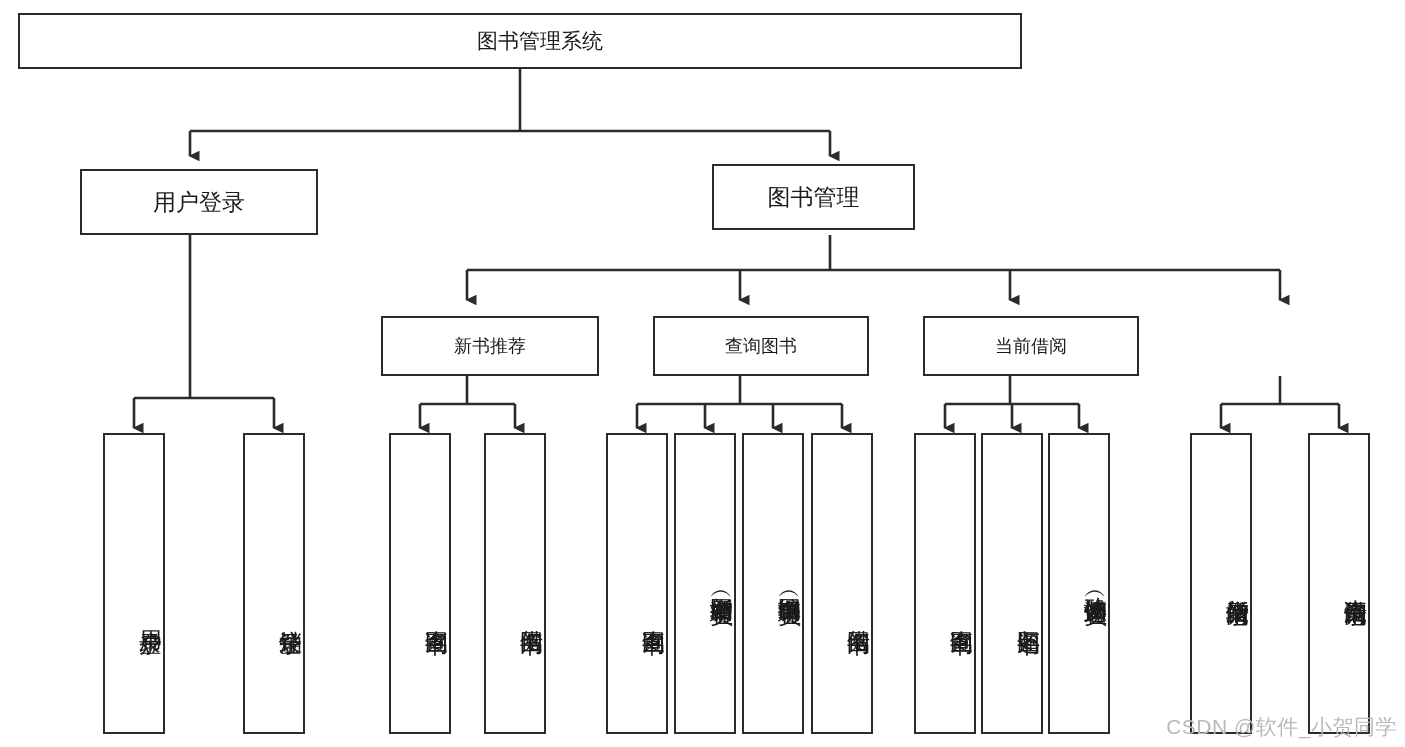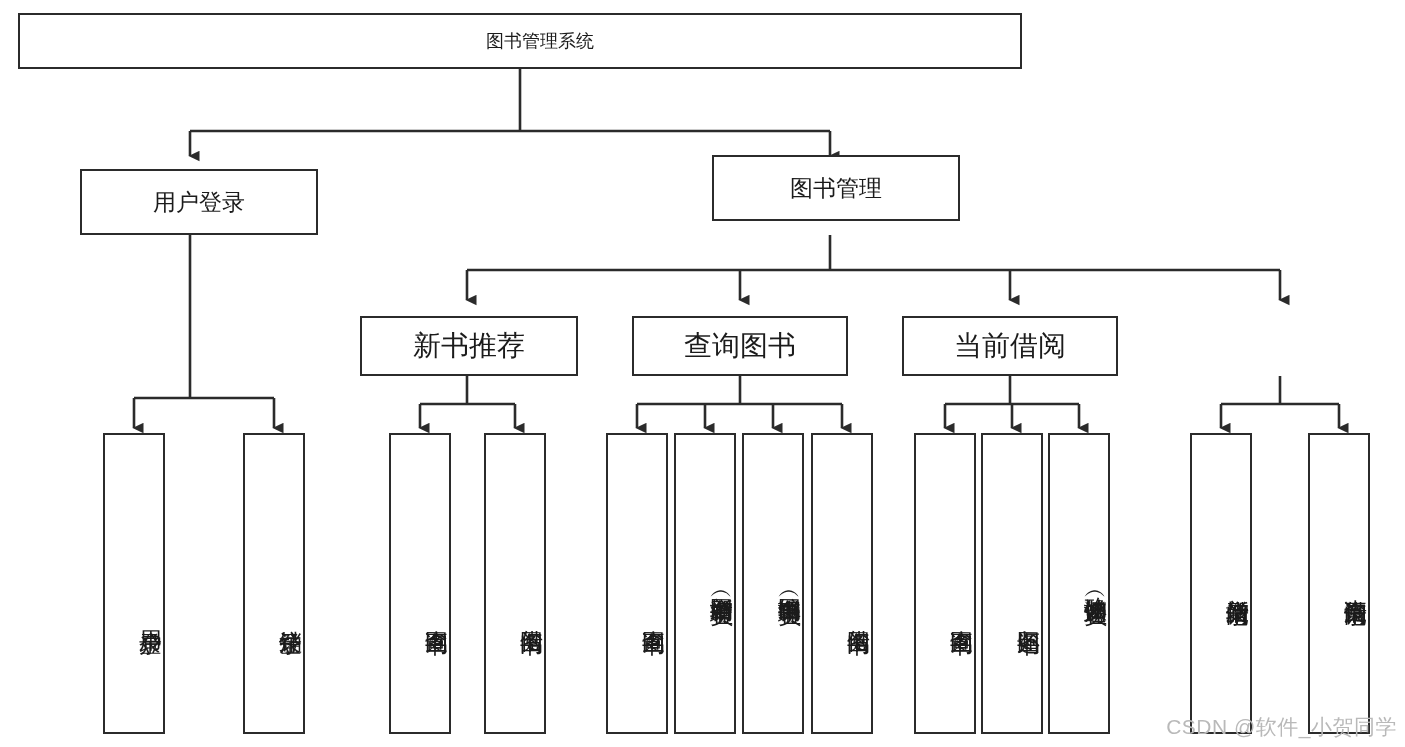--- a/index.html
+++ b/index.html
@@ -23,29 +23,30 @@
     box-sizing: border-box;
     border: 2px solid #2b2b2b;
     background: #ffffff;
     display: flex;
     align-items: center;
     justify-content: center;
     text-align: center;
     color: #1b1b1b;
   }
   .node.root {
-    font-size: 18px;
+    font-size: 21px;
     border-width: 2px;
     padding-left: 40px;
   }
   .node.lvl2 {
     font-size: 23px;
   }
   .node.lvl3 {
-    font-size: 28px;
+    font-size: 18px;
+    margin-left: 21px;
   }
   .node.leaf {
     font-size: 23px;
     writing-mode: vertical-rl;
     text-orientation: upright;
     line-height: 1.12;
     letter-spacing: 1px;
     align-items: flex-start;
     justify-content: center;
     padding-top: 6px;
@@ -132,21 +133,21 @@
     </g>
   </svg>
 
   <div class="node root" style="left:18px; top:13px; width:1004px; height:56px;">
     <span>图书管理系统</span>
   </div>
 
   <div class="node lvl2" style="left:80px; top:169px; width:238px; height:66px;">
     <span>用户登录</span>
   </div>
-  <div class="node lvl2" style="left:712px; top:155px; width:248px; height:66px;">
+  <div class="node lvl2" style="left:712px; top:164px; width:203px; height:66px;">
     <span>图书管理</span>
   </div>
 
   <div class="node lvl3" style="left:360px; top:316px; width:218px; height:60px;">
     <span>新书推荐</span>
   </div>
   <div class="node lvl3" style="left:632px; top:316px; width:216px; height:60px;">
     <span>查询图书</span>
   </div>
   <div class="node lvl3" style="left:902px; top:316px; width:216px; height:60px;">

